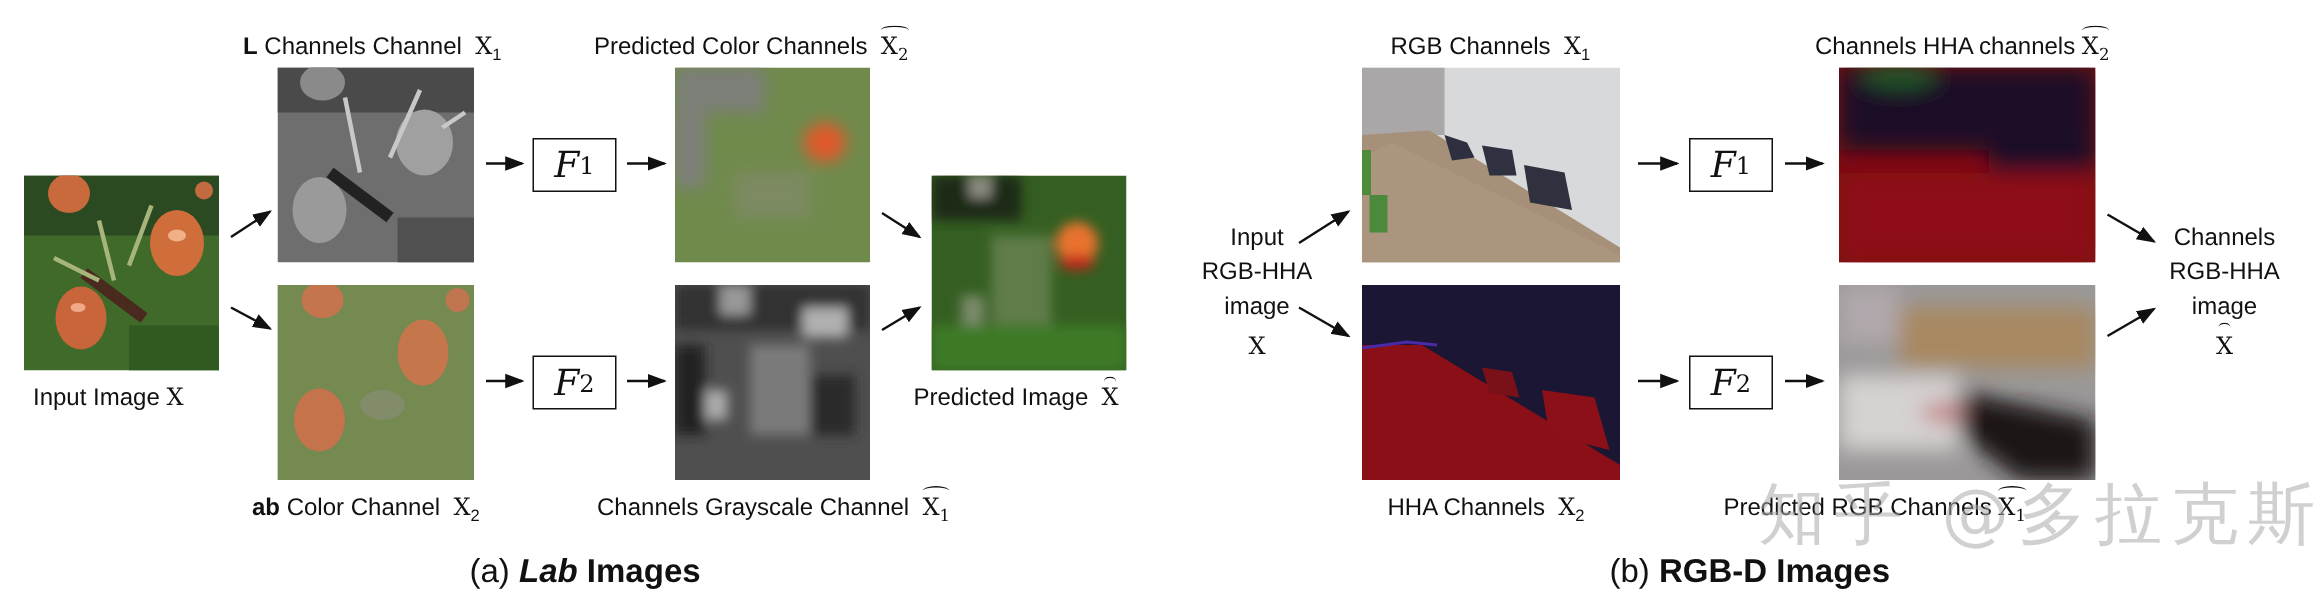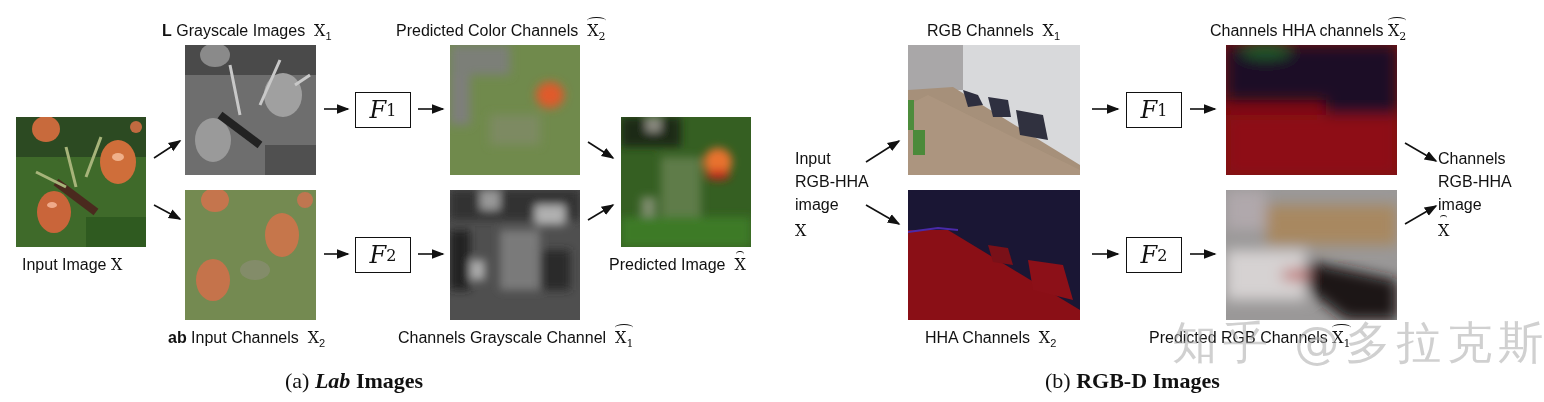--- a/index.html
+++ b/index.html
@@ -11,25 +11,25 @@
   .hat { position:relative; display:inline-block; }
   .hat::before { content:""; position:absolute; left:0; right:0; top:-4px; height:6px;
                  border-top:1px solid #111; border-radius:50% 50% 0 0; }
   .hat.small::before { left:2px; right:2px; }
   sub { font-size:11px; }
   .img { position:absolute; }
   .fbox { position:absolute; border:1.5px solid #111; background:#fff; display:flex;
           align-items:center; justify-content:center; font-family:"DejaVu Serif","Liberation Serif",serif;
           font-style:italic; font-size:24px; }
   .fbox sub { font-style:normal; font-size:16px; }
-  .caption { position:absolute; font-family:Liberation Serif, serif; font-size:22px; white-space:nowrap; }
+  .caption { position:absolute; font-family:Liberation Sans, sans-serif; font-size:22px; white-space:nowrap;margin-left:28px; }
   .caption i { font-weight:bold; }
   .caption b { font-weight:bold; }
   svg.arrows { position:absolute; left:0; top:0; }
-  .center { }
+  .center { text-align:center; }
   .watermark { position:absolute; font-size:45px; color:rgba(170,170,170,0.55); letter-spacing:6px;
                font-family:"DejaVu Sans", sans-serif; white-space:nowrap; }
 </style>
 </head>
 <body>
 
 <svg class="img" style="left:16px;top:117px" width="130" height="130" viewBox="0 0 130 130">
   <rect width="130" height="130" fill="#3f6a2a"></rect>
   <rect x="0" y="0" width="130" height="40" fill="#2c4a22"></rect>
   <ellipse cx="30" cy="12" rx="14" ry="13" fill="#c86a3c"></ellipse>
@@ -40,21 +40,21 @@
   <path d="M40 65 L80 95" stroke="#4a2a1e" stroke-width="8"></path>
   <path d="M50 30 L60 70 M85 20 L70 60 M20 55 L50 70" stroke="#a7b47a" stroke-width="3"></path>
   <rect x="70" y="100" width="60" height="30" fill="#2f5a20"></rect>
   <circle cx="120" cy="10" r="6" fill="#c26a40"></circle>
 </svg>
 <div class="lbl" style="left:22px;top:255px">
   <span>Input Image</span> <span class="math">X</span>
 </div>
 
 <div class="lbl" style="left:162px;top:21px">
-  <b>L</b><span> Grayscale Images</span>&nbsp;&nbsp;<span class="math">X</span><sub>1</sub>
+  <b>L</b><span> Channels Channel</span>&nbsp;&nbsp;<span class="math">X</span><sub>1</sub>
 </div>
 <svg class="img" style="left:185px;top:45px" width="131" height="130" viewBox="0 0 131 130">
   <rect width="131" height="130" fill="#6e6e6e"></rect>
   <rect x="0" y="0" width="131" height="30" fill="#4a4a4a"></rect>
   <ellipse cx="30" cy="10" rx="15" ry="12" fill="#8a8a8a"></ellipse>
   <ellipse cx="98" cy="50" rx="19" ry="22" fill="#a0a0a0"></ellipse>
   <ellipse cx="28" cy="95" rx="18" ry="22" fill="#9a9a9a"></ellipse>
   <path d="M35 70 L75 100" stroke="#222" stroke-width="8"></path>
   <path d="M45 20 L55 70 M95 15 L75 60 M110 40 L125 30" stroke="#c8c8c8" stroke-width="3"></path>
   <rect x="80" y="100" width="51" height="30" fill="#505050"></rect>
@@ -63,21 +63,21 @@
 <svg class="img" style="left:185px;top:190px" width="131" height="130" viewBox="0 0 131 130">
   <rect width="131" height="130" fill="#7c8a5e"></rect>
   <rect x="0" y="0" width="131" height="130" fill="#6f8b4a" opacity="0.6"></rect>
   <ellipse cx="30" cy="10" rx="14" ry="12" fill="#d3714c" opacity="0.85"></ellipse>
   <ellipse cx="97" cy="45" rx="17" ry="22" fill="#d5724a" opacity="0.85"></ellipse>
   <ellipse cx="28" cy="90" rx="17" ry="21" fill="#d46e4a" opacity="0.85"></ellipse>
   <ellipse cx="70" cy="80" rx="15" ry="10" fill="#8e8e7a" opacity="0.6"></ellipse>
   <ellipse cx="120" cy="10" rx="8" ry="8" fill="#d27050" opacity="0.8"></ellipse>
 </svg>
 <div class="lbl" style="left:168px;top:328px">
-  <b>ab</b><span> Input Channels</span>&nbsp;&nbsp;<span class="math">X</span><sub>2</sub>
+  <b>ab</b><span> Color Channel</span>&nbsp;&nbsp;<span class="math">X</span><sub>2</sub>
 </div>
 
 <div class="fbox" style="left:355px;top:92px;width:54px;height:34px">
   <span>F</span>
     <sub>1</sub>
 </div>
 <div class="fbox" style="left:355px;top:237px;width:54px;height:34px">
   <span>F</span>
     <sub>2</sub>
 </div>

